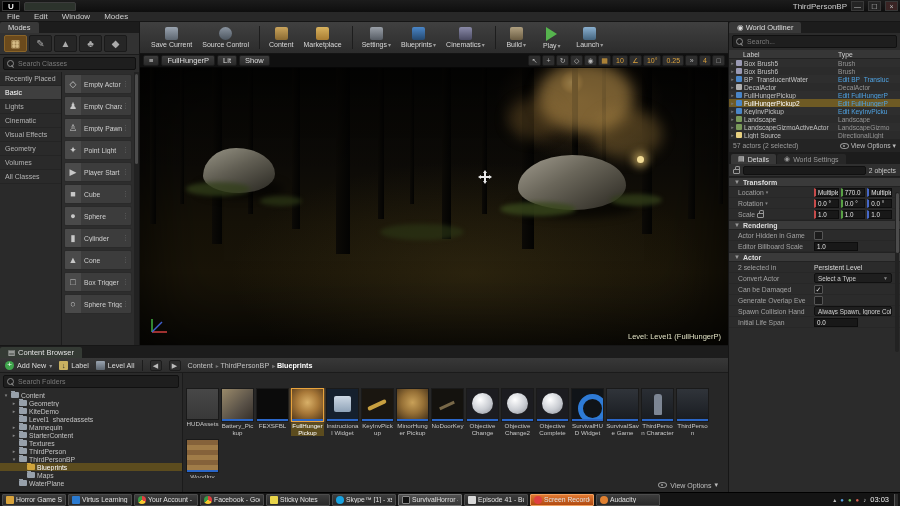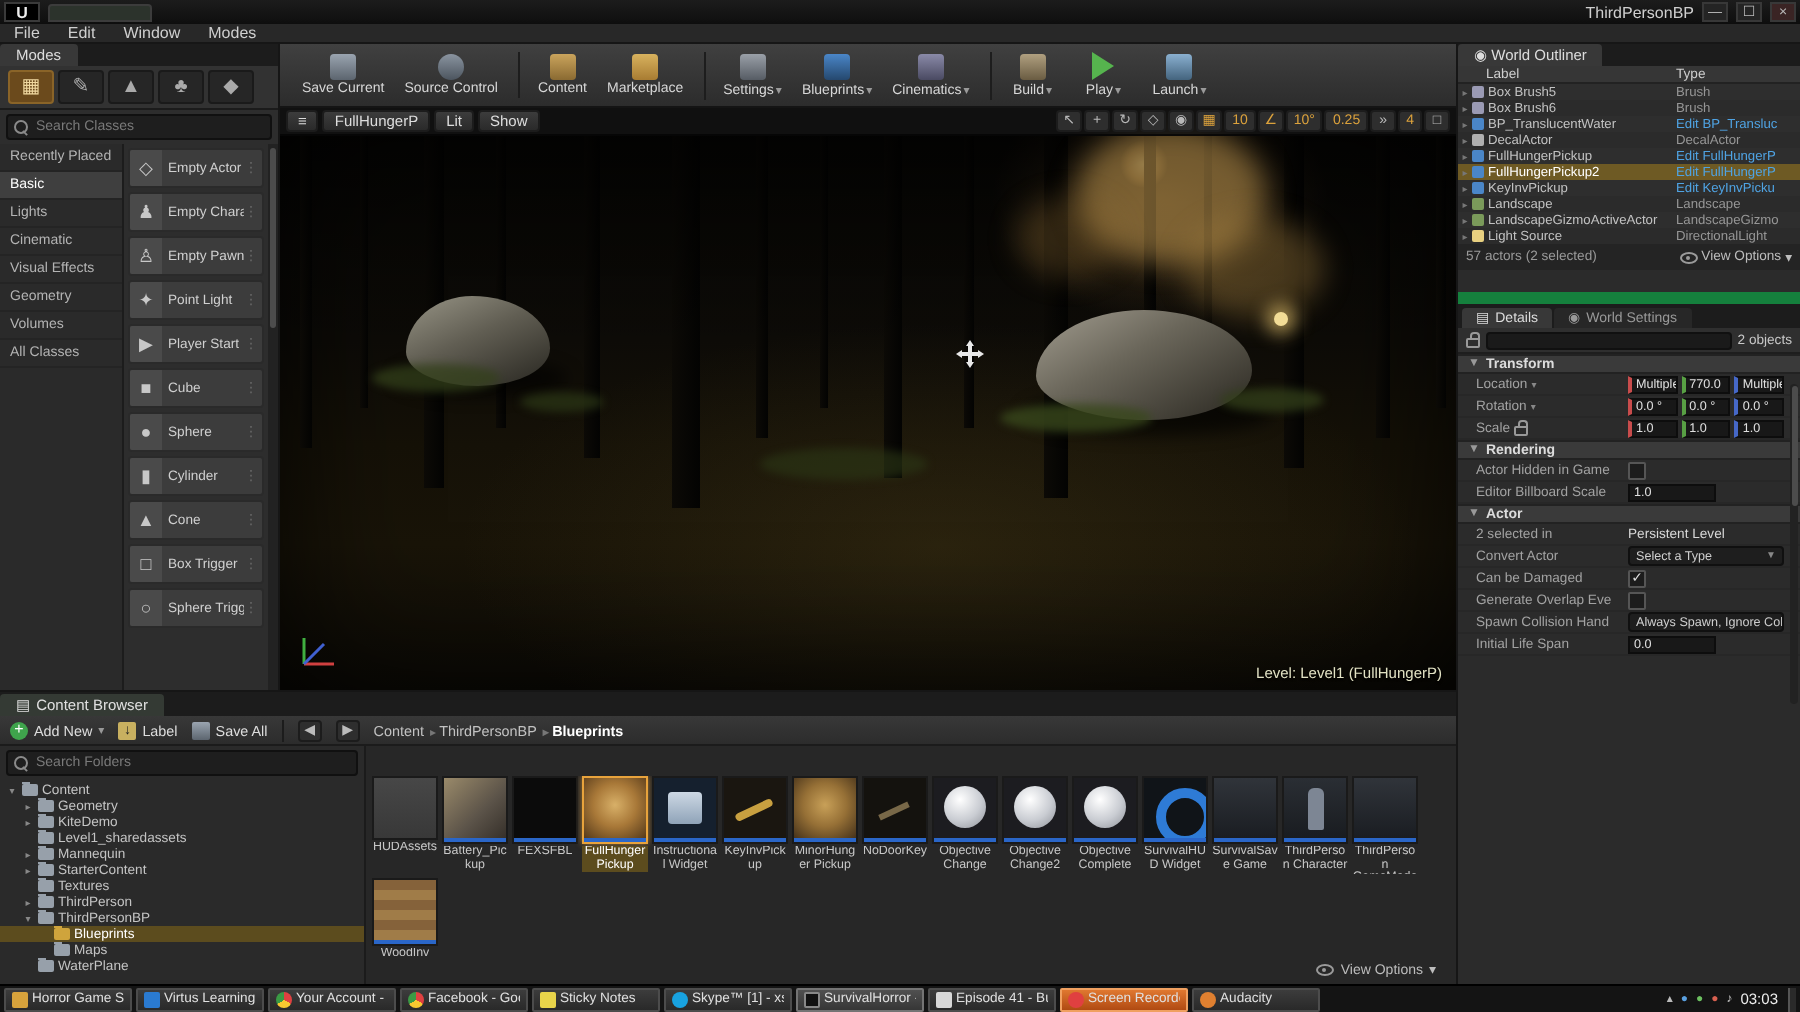--- a/index.html
+++ b/index.html
@@ -477,20 +477,24 @@
     </div>
     <div class="level-label">Level:  Level1 (FullHungerP)</div>
   </div>
 
   <div class="rightpanel">
 
     <div class="outliner">
       <div class="ol-tabbar">
         <div class="panel-tab"><span>◉ </span><span>World Outliner</span></div>
       </div>
+      <div class="searchrow">
+        <span class="mag"></span>
+        <input class="search" placeholder="Search..." style="">
+      </div>
       <div class="ol-head">
         <span class="c1">Label</span>
         <span class="c2">Type</span>
       </div>
       <div class="ol-rows">
 
           <div class="orow">
             <span class="o-arrow">▸</span>
             <span class="oi t-brush"></span>
             <span class="olabel">Box Brush5</span>
@@ -705,21 +709,21 @@
           <span class="addnew-ico">+</span>
           <span>Add New</span>
           <span style="color:#999;font-size:6px">▾</span>
         </div>
       <div class="cb-btn">
           <span class="import-ico">↓</span>
           <span>Label</span>
         </div>
       <div class="cb-btn">
           <span class="saveall-ico"></span>
-          <span>Save All</span>
+          <span>Level All</span>
         </div>
       <div class="cb-sep"></div>
       <div class="nav-btn">◀</div>
       <div class="nav-btn">▶</div>
       <div class="crumbs">
 
       <span class="crumb">Content</span>
           <span class="crumb">ThirdPersonBP</span>
           <span class="crumb">Blueprints</span>
         </div>

